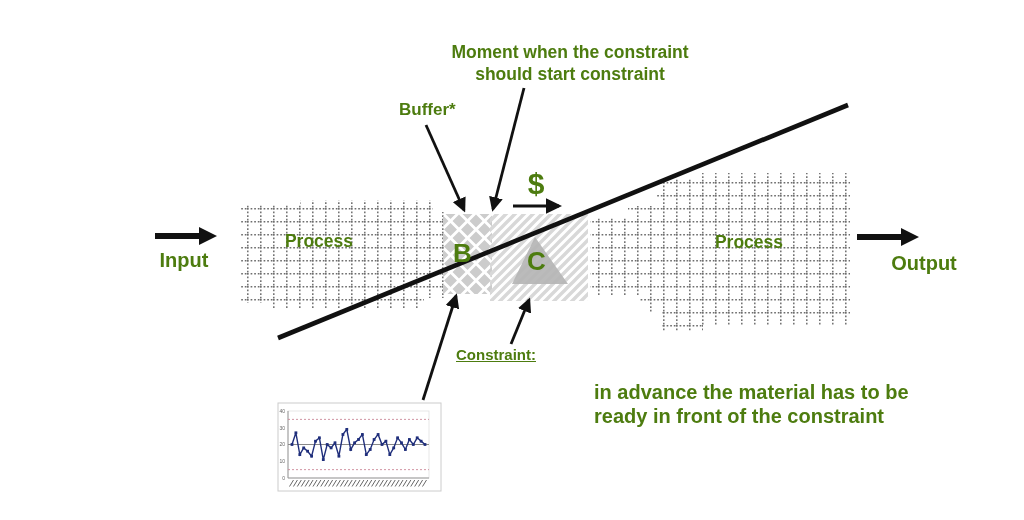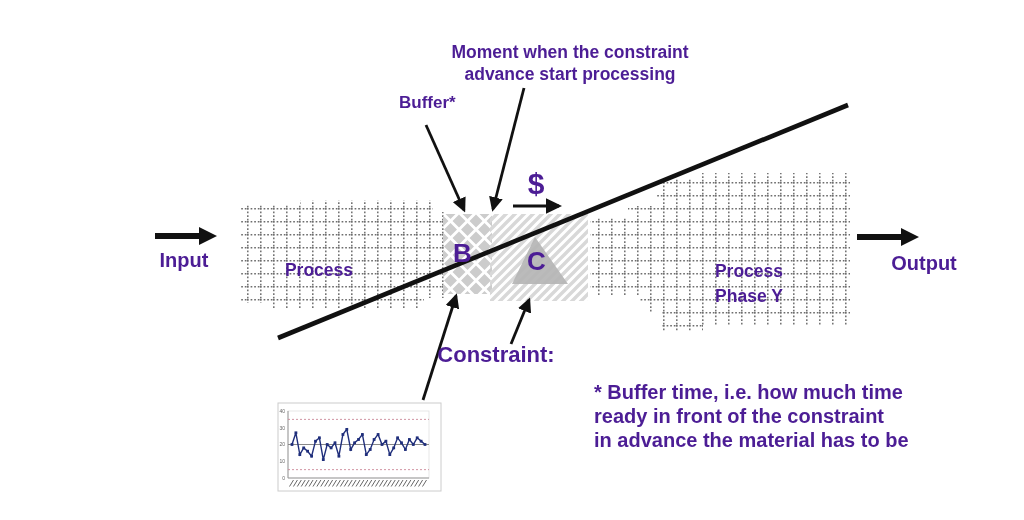--- a/index.html
+++ b/index.html
@@ -1,37 +1,37 @@
 <!DOCTYPE html>
 <html><head>
 <meta charset="utf-8">
 <style>
   html,body{margin:0;padding:0;background:#ffffff;}
   #stage{
     position:relative;width:1024px;height:520px;background:#ffffff;overflow:hidden;
     font-family:"Liberation Sans",sans-serif;color:#1a1a1a;
   }
   #diagram-svg{position:absolute;left:0;top:0;}
-  .txt{position:absolute;white-space:nowrap;color:#4c1d95;}
+  .txt{position:absolute;white-space:nowrap;color:#4d7c0f;}
   .center{text-align:center;}
   .annot{font-size:17.5px;font-weight:600;line-height:22px;}
   .moment{left:440px;top:41px;width:260px;}
-  .buffer-label{left:399px;top:93px;font-size:17px;font-weight:600;}
+  .buffer-label{left:399px;top:100px;font-size:17px;font-weight:600;}
   .dollar{left:508px;top:167px;width:56px;font-size:30px;font-weight:700;text-align:center;}
   .zone-label{font-size:26px;font-weight:600;}
   .b-label{left:453px;top:238px;}
   .c-label{left:527px;top:246px;}
-  .phase-label{width:130px;font-size:17.5px;font-weight:600;line-height:25px;text-align:center;margin-top:29px;}
+  .phase-label{width:130px;font-size:17.5px;font-weight:600;line-height:25px;text-align:center;}
   .phase-x{left:254px;top:229px;}
   .phase-y{left:684px;top:230px;}
   .io-label{font-size:20px;font-weight:600;width:80px;text-align:center;}
   .input-label{left:144px;top:249px;}
   .output-label{left:884px;top:252px;}
   .constraint-block{left:416px;top:345px;width:160px;text-align:center;}
-  .constraint-title{font-size:22px;font-weight:600;line-height:20px;}
+  .constraint-title{font-size:15px;font-weight:600;line-height:20px;text-decoration:underline;}
   .constraint-sub{font-size:19px;font-weight:700;font-style:italic;line-height:21px;}
   .footnote{left:594px;top:380px;font-size:20px;font-weight:600;line-height:24px;}
 </style>
 </head>
 <body>
 
 <div id="stage">
 
   <svg id="diagram-svg" width="1024" height="520" viewBox="0 0 1024 520">
     <defs>
@@ -155,44 +155,42 @@
           <line x1="414.7647058823529" y1="480" x2="410.7647058823529" y2="486.5" stroke="#555555" stroke-width="0.9"></line>
           <line x1="418.6764705882353" y1="480" x2="414.6764705882353" y2="486.5" stroke="#555555" stroke-width="0.9"></line>
           <line x1="422.5882352941177" y1="480" x2="418.5882352941177" y2="486.5" stroke="#555555" stroke-width="0.9"></line>
           <line x1="426.5" y1="480" x2="422.5" y2="486.5" stroke="#555555" stroke-width="0.9"></line>
         </g>
     </g>
   </svg>
 
   <div class="txt annot moment center">
     <div>Moment when the constraint</div>
-    <div>advance start processing</div>
+    <div>should start constraint</div>
   </div>
 
   <div class="txt buffer-label">Buffer*</div>
 
   <div class="txt dollar">$</div>
 
   <div class="txt zone-label b-label">B</div>
   <div class="txt zone-label c-label">C</div>
 
   <div class="txt phase-label phase-x">
     <div>Process</div>
   </div>
   <div class="txt phase-label phase-y">
     <div>Process</div>
-    <div>Phase Y</div>
   </div>
 
   <div class="txt io-label input-label">Input</div>
   <div class="txt io-label output-label">Output</div>
 
   <div class="txt constraint-block">
     <div class="constraint-title">Constraint:</div>
   </div>
 
   <div class="txt footnote">
-    <div>* Buffer time, i.e. how much time</div>
+    <div>in advance the material has to be</div>
     <div>ready in front of the constraint</div>
-    <div>in advance the material has to be</div>
   </div>
 
 </div>
 
 </body></html>

